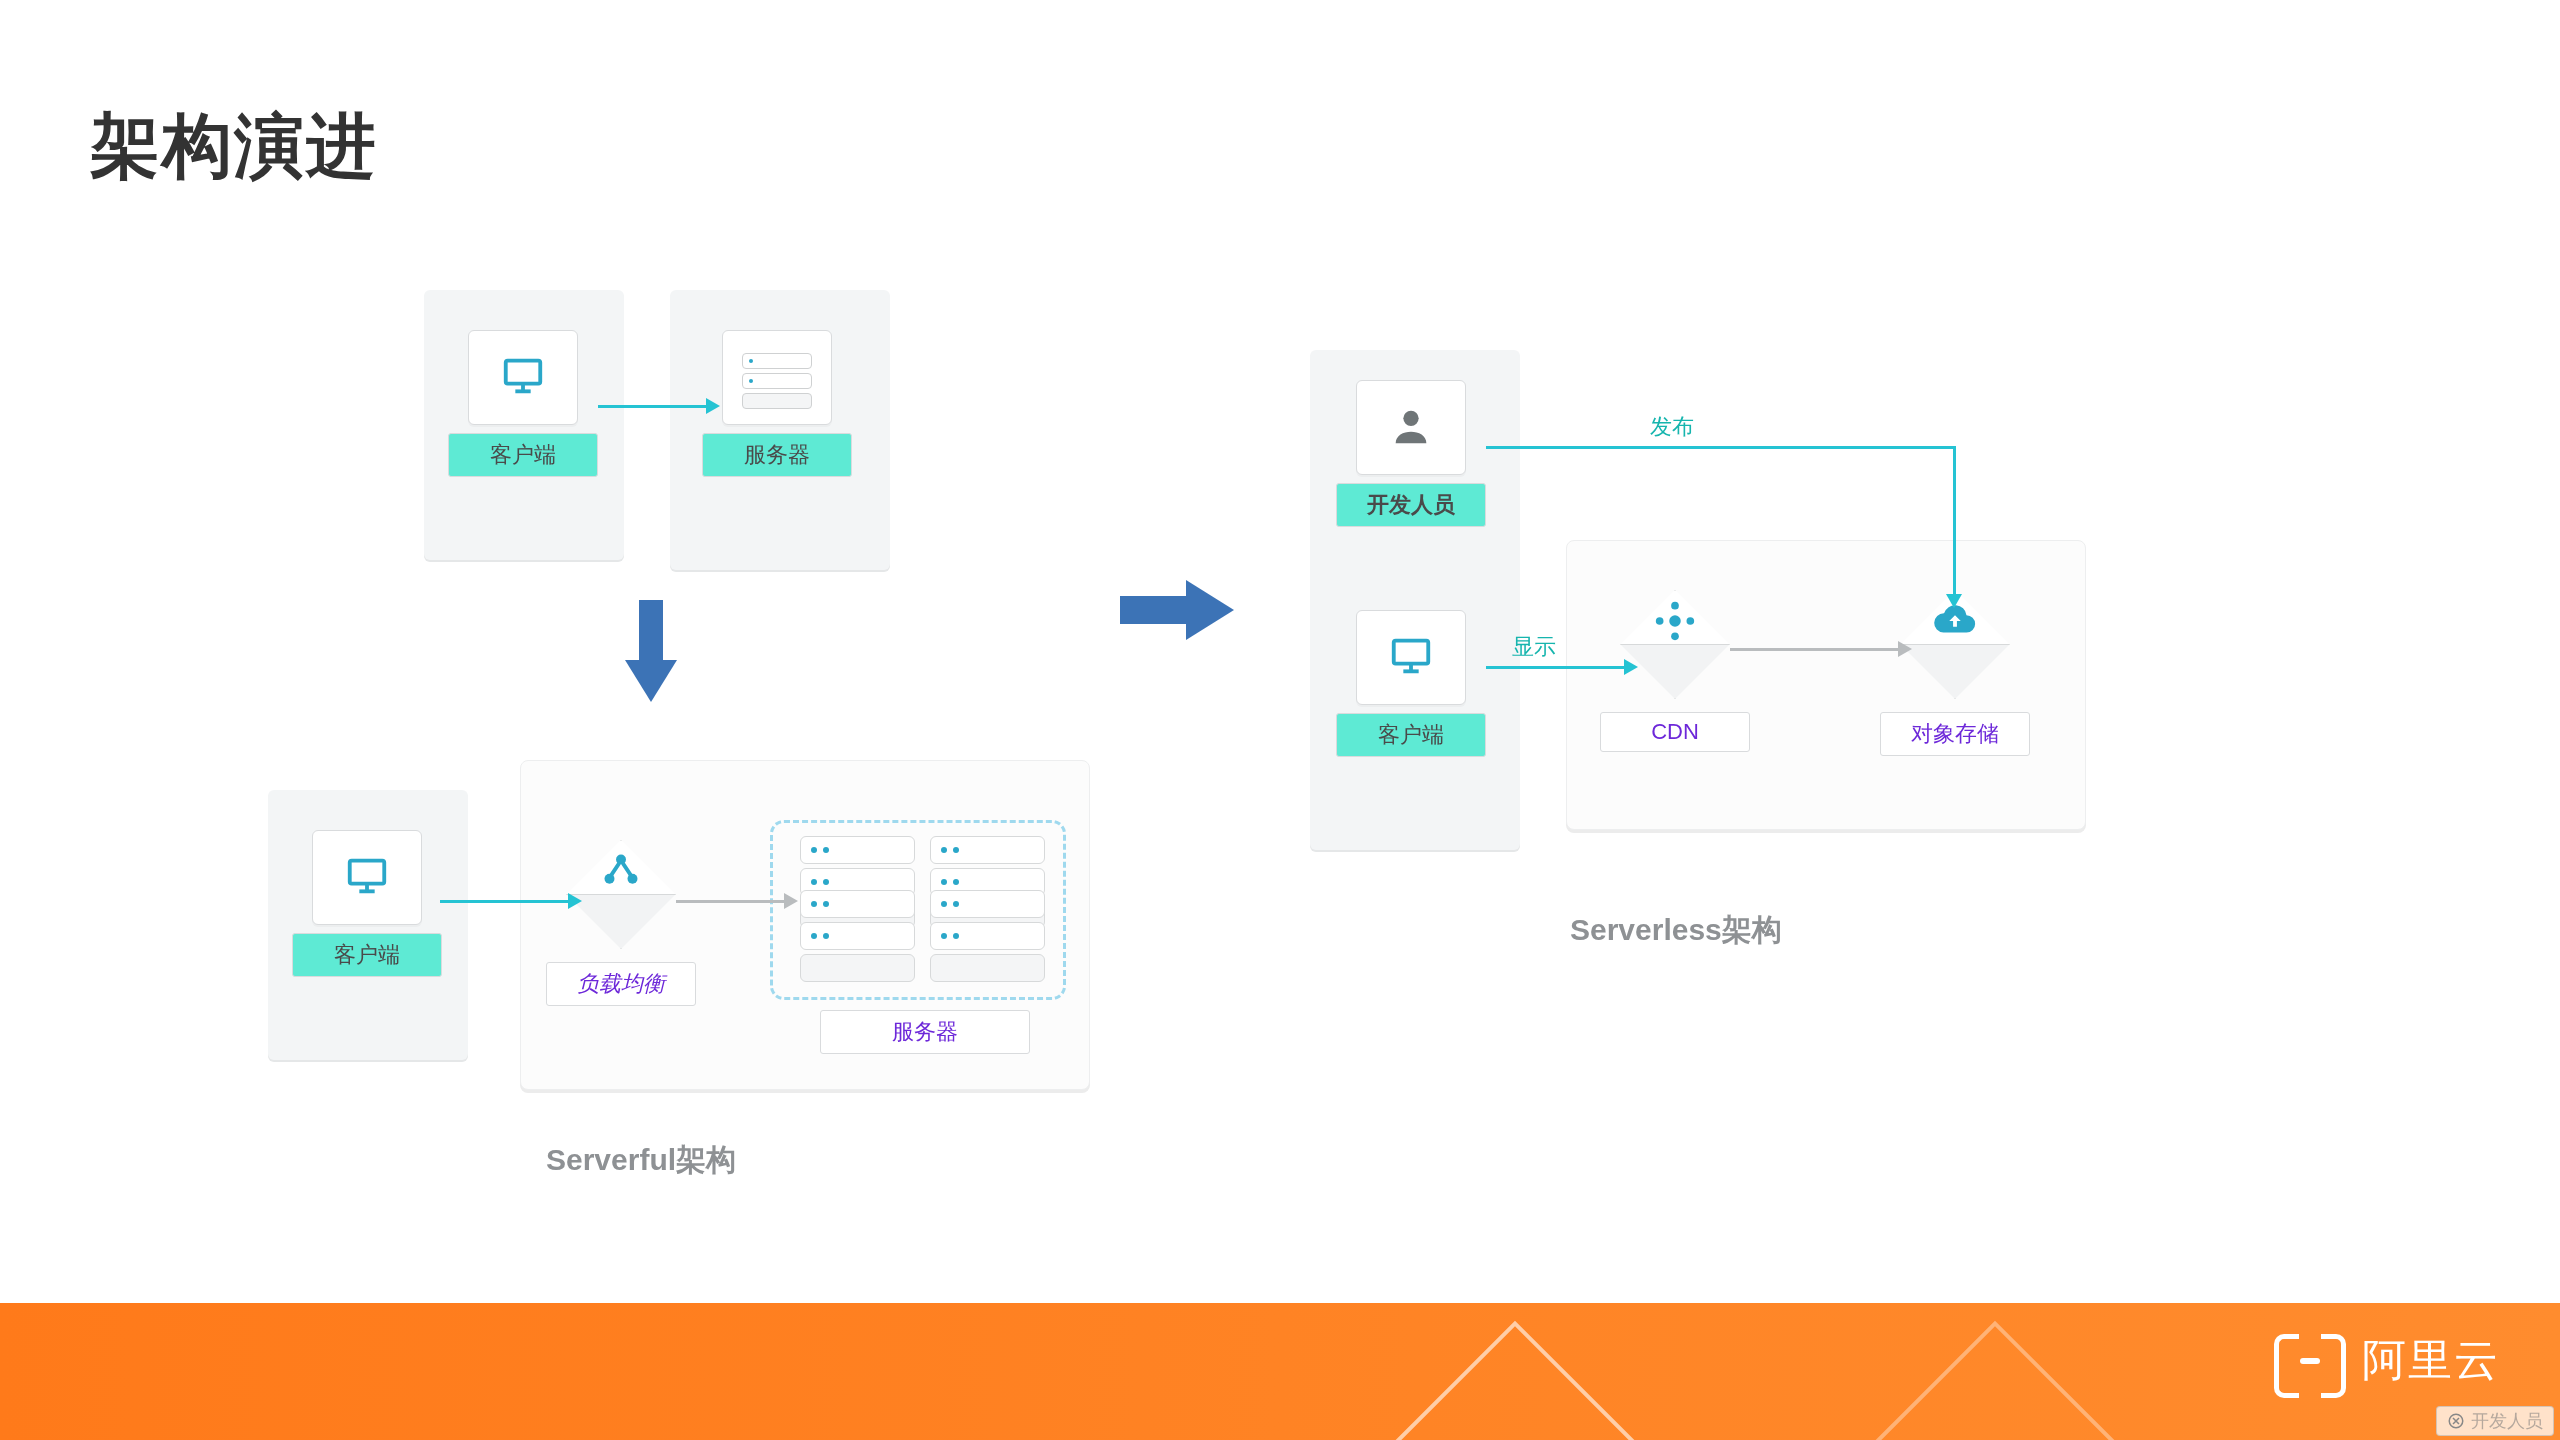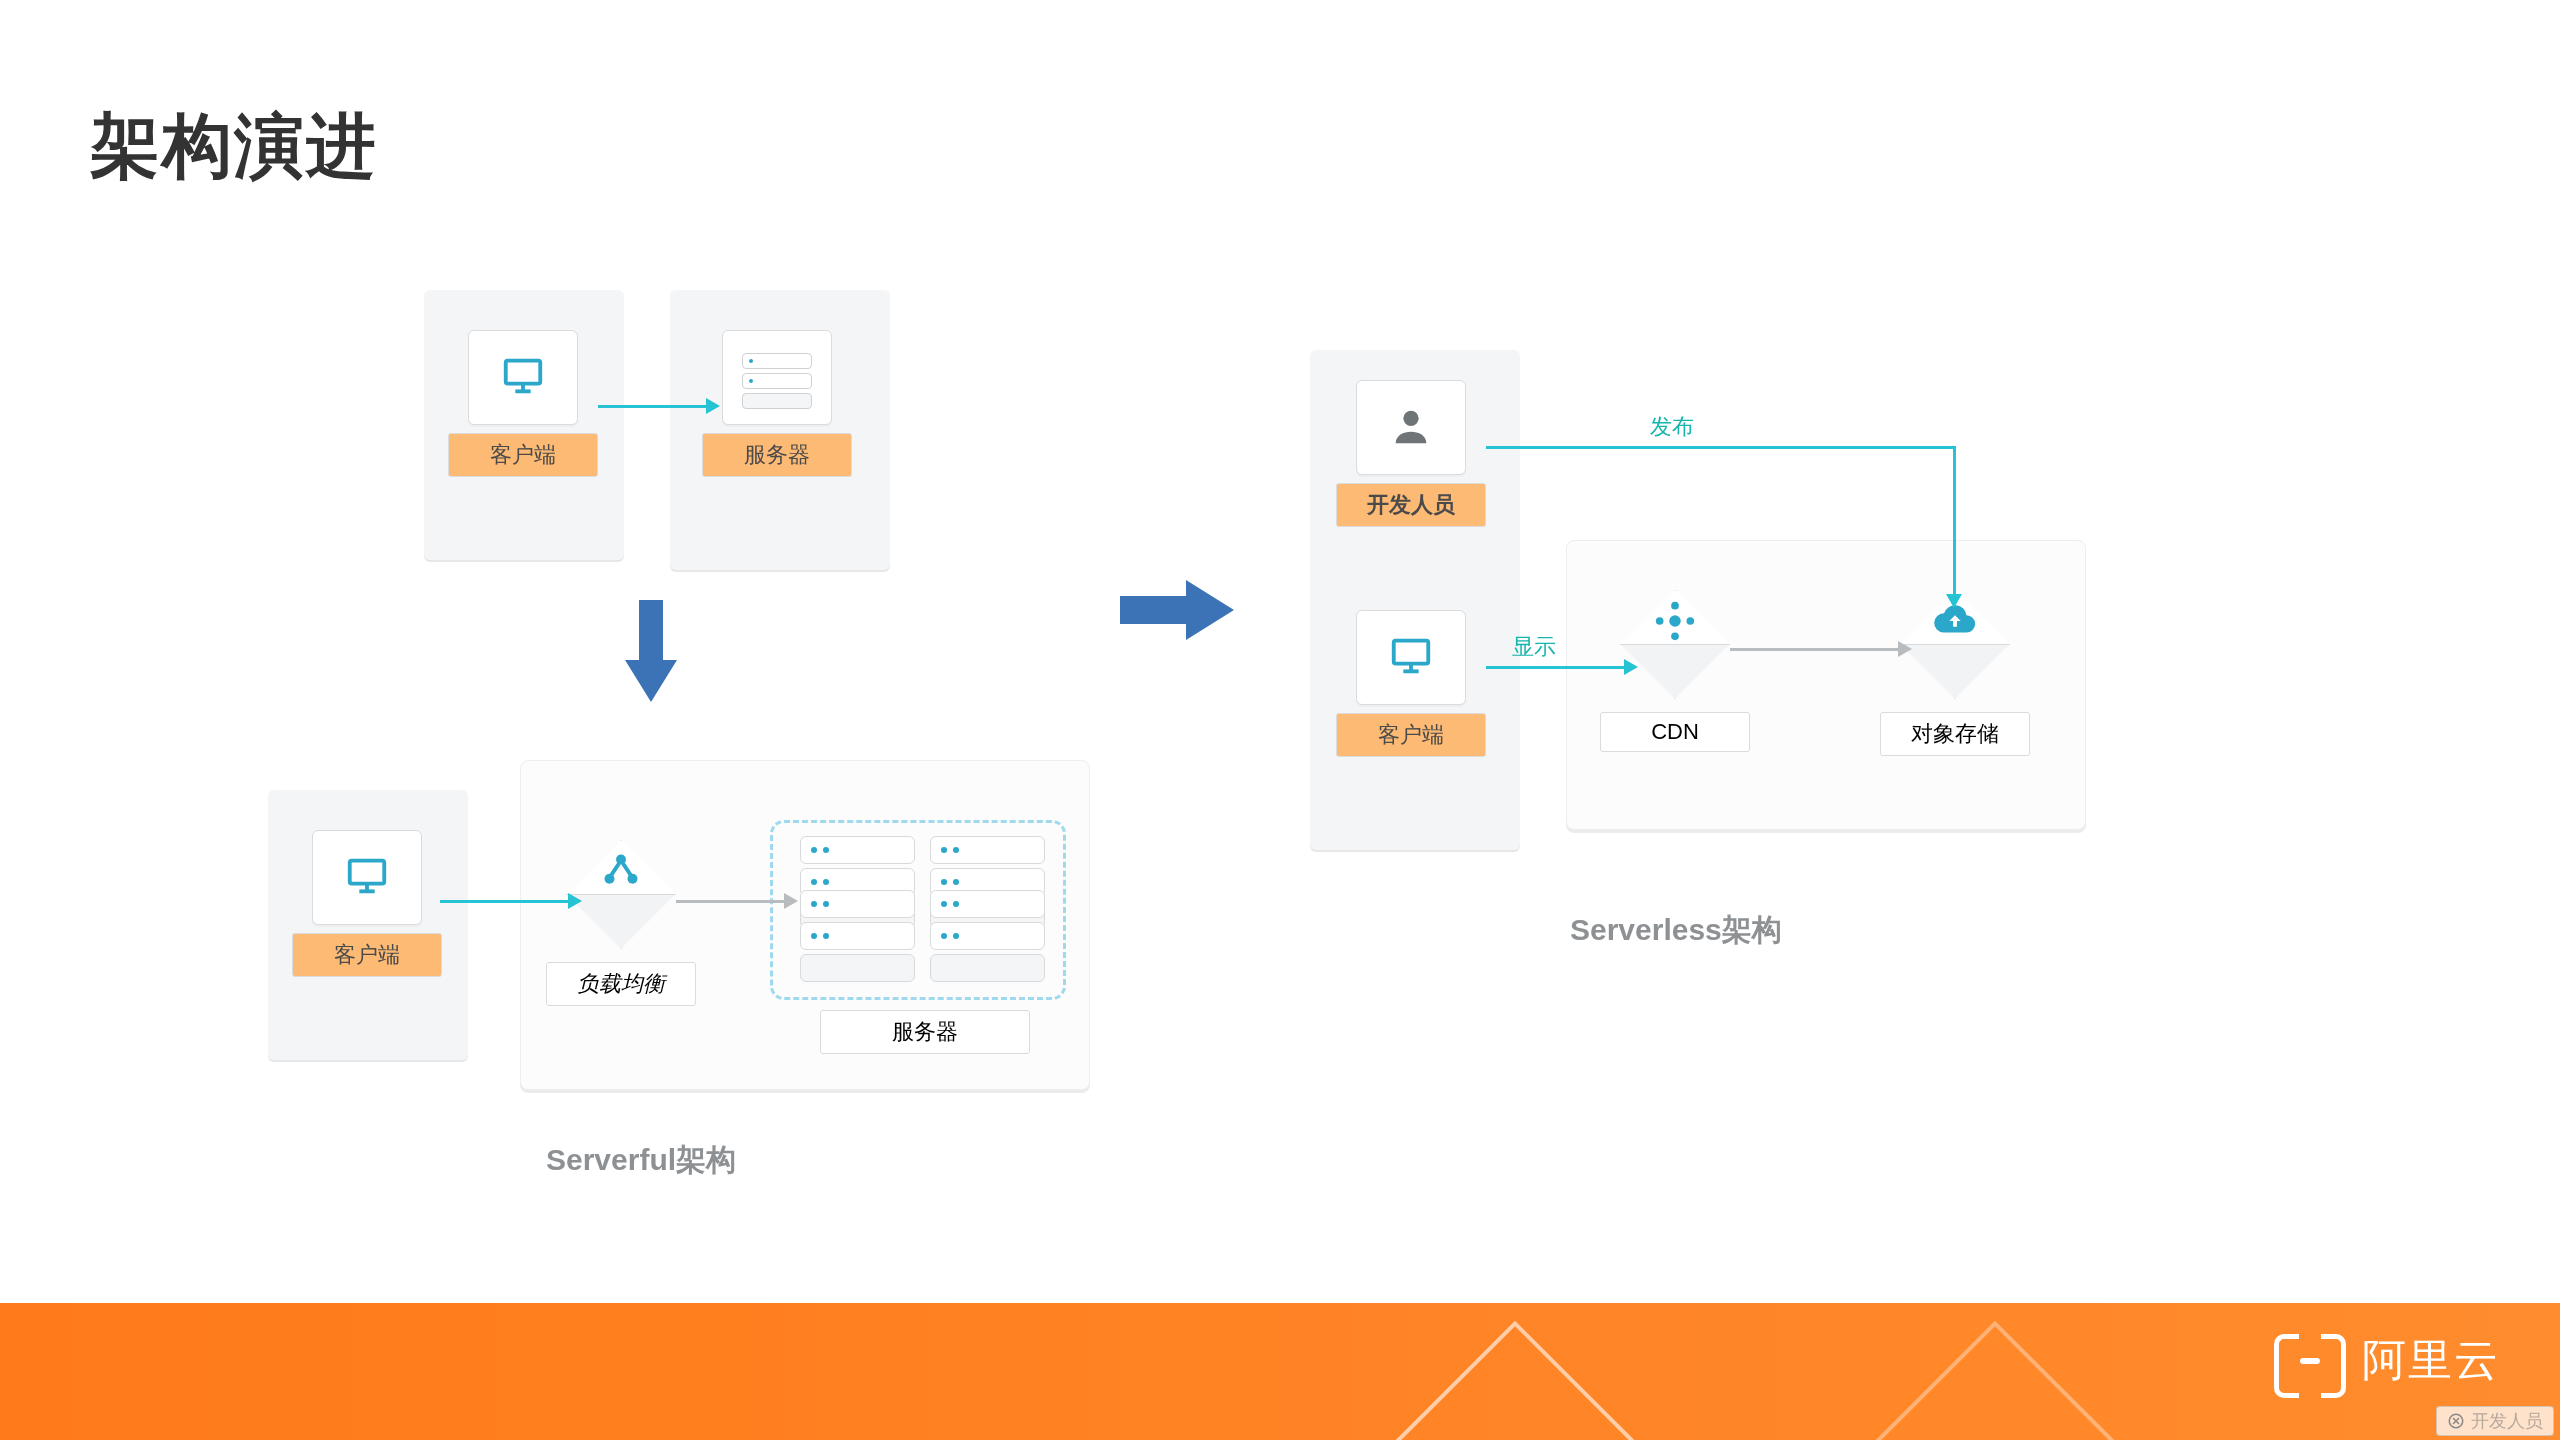--- a/index.html
+++ b/index.html
@@ -38,21 +38,21 @@
     border-radius: 6px;
     background: #ffffff;
     display: flex;
     align-items: center;
     justify-content: center;
     box-shadow: 0 2px 0 #eceeef;
   }
   .node .lbl {
     border: 1px solid #d9dbdd;
     border-radius: 3px;
-    background: #fdba74;
+    background: #5eead4;
     font-size: 22px;
     color: #4a4a4a;
     padding: 6px 0;
   }
   .side-card {
     position: absolute;
     background: #f3f5f6;
     border-radius: 6px;
     box-shadow: 0 2px 0 #e5e7e8;
   }
@@ -101,21 +101,21 @@
     justify-content: center;
   }
   .hex-lbl {
     position: absolute;
     width: 150px;
     text-align: center;
     border: 1px solid #d9dbdd;
     border-radius: 3px;
     background: #fff;
     font-size: 22px;
-    color: #000000;
+    color: #6d28d9;
     padding: 6px 0;
   }
   
   .srv {
     position: absolute;
     width: 115px;
   }
   .srv .layer {
     height: 28px;
     background: #fff;

